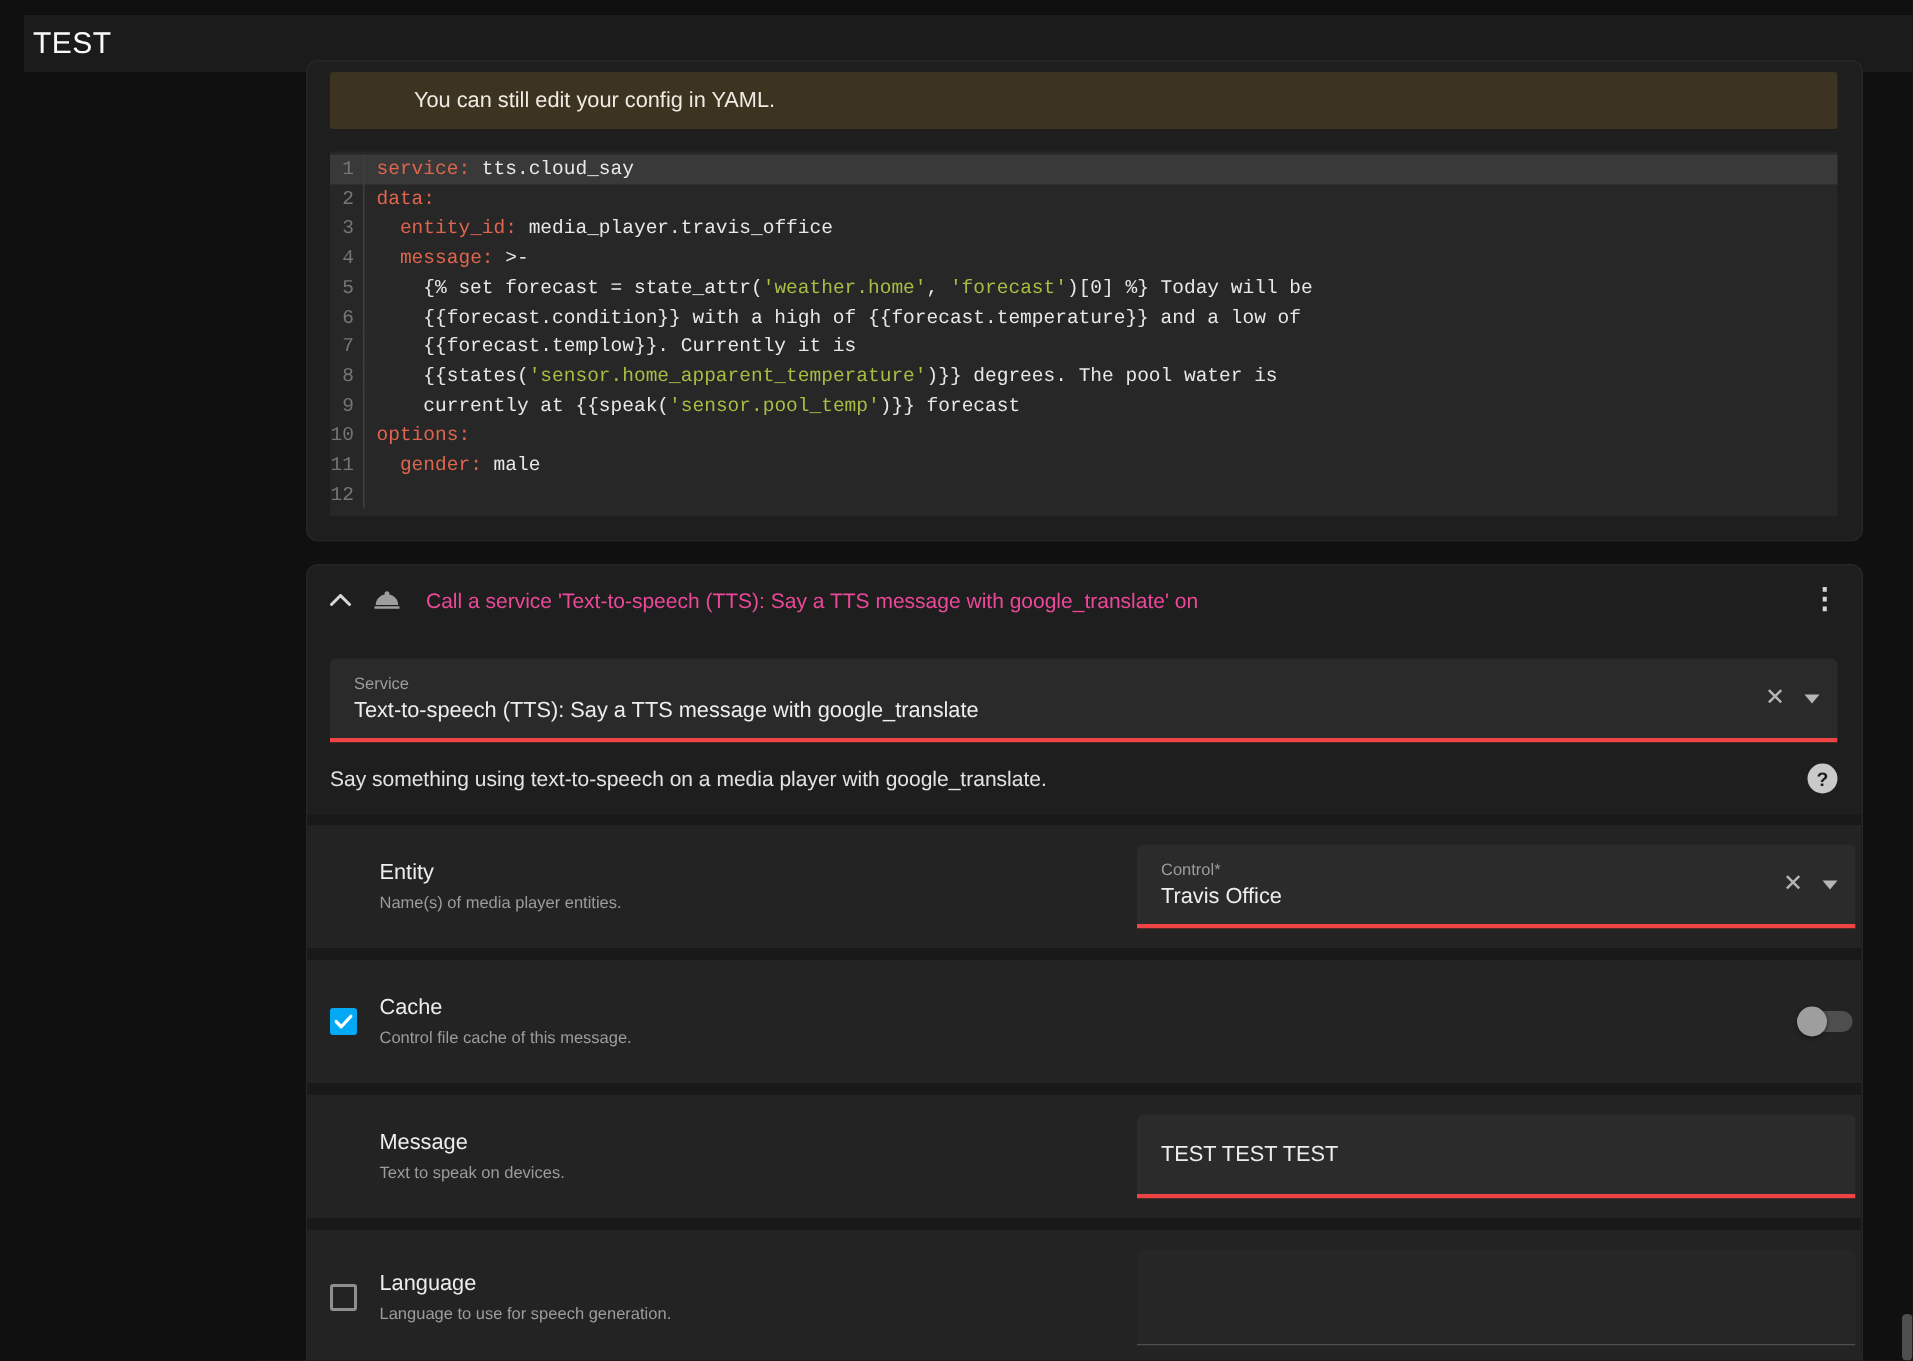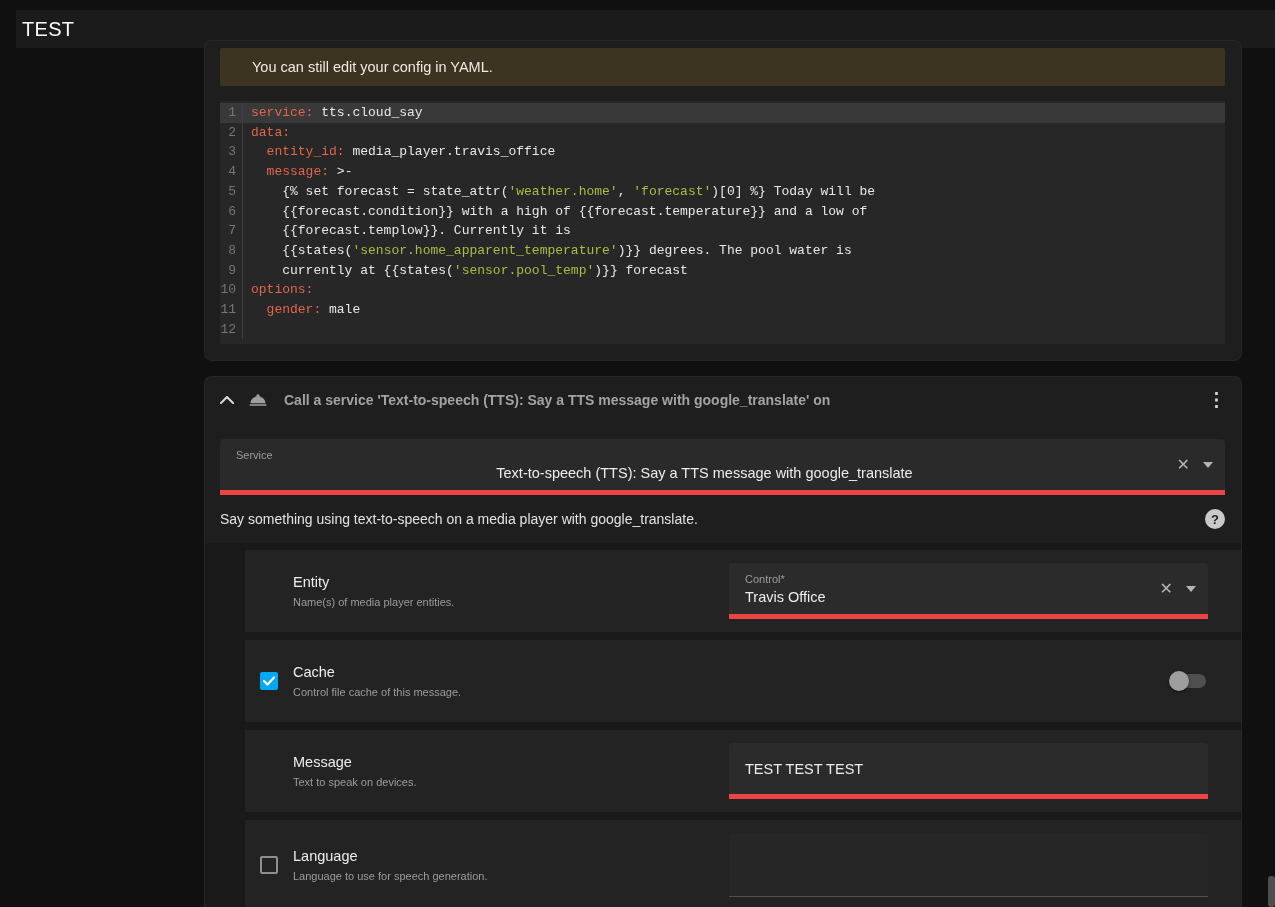--- a/index.html
+++ b/index.html
@@ -10,58 +10,58 @@
   
   .topbar { position:absolute; left:16px; top:0; width:1275px; height:38px; background:#1b1b1b; display:flex; align-items:center; padding-left:6px;margin-top:10px; }
   .topbar .title { color:#fafafa; font-size:20px; letter-spacing:.3px; }
 
   
   .content { position:absolute; left:204px; top:40px; width:1038px; }
   .card { background:#1e1e1e; border-radius:8px; border:1px solid rgba(255,255,255,0.04); }
   .card1 { padding:7px 16px 16px 15px; margin-bottom:15px; }
 
   
-  .banner { height:38px; background:#3d3321; border-radius:2px; display:flex; align-items:center; padding-left:32px; }
+  .banner { height:38px; background:#3d3321; border-radius:2px; display:flex; align-items:center; padding-left:56px; }
   .banner span { color:#efeae2; font-size:14.5px; }
 
   
   .editor { margin-top:15px; background:#272727; padding:2px 0 5px 0; font-family:"Liberation Mono","DejaVu Sans Mono",monospace; font-size:13px; line-height:19.7px; }
   .cl { display:flex; }
   .cl.active { background:#393939; }
   .ln { flex:none; width:23px; padding-right:6px; text-align:right; color:#757575; border-right:1px solid #3f3f3f; user-select:none; }
   .ct { white-space:pre; padding-left:8px; color:#e8e8e8;text-align:right; }
   .tok-k { color:#e0654d; }
   .tok-s { color:#a9bd44; }
   .tok-t { color:#e8e8e8; }
 
   
   .card2 { padding-bottom:0; min-height:560px; }
   .card-header { display:flex; align-items:center; height:46px; padding:0 18px 0 14px; }
   .chev-btn { width:16px; height:16px; display:flex; align-items:center; justify-content:center; margin-right:13px; cursor:pointer; }
   .dome-icon { width:20px; height:20px; margin-right:16px; }
-  .hdr-title { color:#a3a3a3; font-size:14px; font-weight:bold; }
+  .hdr-title { color:#ec4899; font-size:14px; font-weight:normal; }
   .dots { margin-left:auto; color:#d5d5d5; font-size:19px; font-weight:bold; width:16px; text-align:center; cursor:pointer; line-height:16px; }
 
   
-  .field { position:relative; background:#2b2b2b; border-radius:4px 4px 0 0; border-bottom:5px solid #ef4444; height:56px; padding:0 52px 0 16px; display:flex; flex-direction:column; justify-content:center; }
+  .field { position:relative; background:#2b2b2b; border-radius:4px 4px 0 0; border-bottom:3px solid #ef4444; height:56px; padding:0 52px 0 16px; display:flex; flex-direction:column; justify-content:center; }
   .service-field { margin:16px 16px 0 15px; background:#2a2a2a; }
   .f-label { font-size:11px; color:#9c9c9c; margin-bottom:4px; }
   .f-value { font-size:14.5px; color:#ededed; font-weight:500; }
-  .f-value.reg { font-weight:400;text-align:center; }
+  .f-value.reg { font-weight:400; }
   .f-icons { position:absolute; right:12px; top:50%; transform:translateY(-50%); display:flex; align-items:center; gap:13px; }
   .x-icon { color:#b5b5b5; font-size:16px; cursor:pointer; line-height:1; }
   .caret { width:0; height:0; border-left:5px solid transparent; border-right:5px solid transparent; border-top:6px solid #b5b5b5; cursor:pointer; }
 
   .svc-desc-row { display:flex; align-items:center; padding:14px 16px 14px 15px; }
   .svc-desc-row .desc-text { color:#e3e3e3; font-size:14px; }
   .help-icon { margin-left:auto; width:20px; height:20px; border-radius:50%; background:#c9c9c9; color:#1e1e1e; font-size:13px; font-weight:bold; display:flex; align-items:center; justify-content:center; cursor:pointer; }
 
   
   .rows { background:#191919; padding-top:7px; border-radius:0 0 8px 8px; }
-  .row { display:flex; align-items:center; background:#232323; min-height:82px; padding:0 33px 0 15px; margin-bottom:8px;margin-left:40px; }
+  .row { display:flex; align-items:center; background:#232323; min-height:82px; padding:0 4px 0 15px; margin-bottom:8px; }
   .row:last-child { margin-bottom:0; min-height:90px; }
   .cb-slot { flex:none; width:33px; }
   .checkbox { width:18px; height:18px; border-radius:2px; cursor:pointer; }
   .checkbox.checked { background:var(--accent); display:flex; align-items:center; justify-content:center; }
   .checkbox.unchecked { width:18px; height:18px; border:2px solid #8f8f8f; background:transparent; }
   .row-text { flex:1; padding-right:20px; }
   .row-name { color:#ededed; font-size:14.5px; font-weight:500; margin-bottom:6px; }
   .row-desc { color:#9c9c9c; font-size:11px; }
   .field-slot { flex:none; width:479px; }
   .field-slot .field.single { justify-content:center; }
@@ -114,21 +114,21 @@
         <div class="cl">
           <span class="ln">7</span>
           <span class="ct"><span class="tok-t">    {{forecast.templow}}. Currently it is</span></span>
         </div>
         <div class="cl">
           <span class="ln">8</span>
           <span class="ct"><span class="tok-t">    {{states(</span><span class="tok-s">'sensor.home_apparent_temperature'</span><span class="tok-t">)}} degrees. The pool water is</span></span>
         </div>
         <div class="cl">
           <span class="ln">9</span>
-          <span class="ct"><span class="tok-t">    currently at {{states(</span><span class="tok-s">'sensor.pool_temp'</span><span class="tok-t">)}} forecast</span></span>
+          <span class="ct"><span class="tok-t">    currently at {{speak(</span><span class="tok-s">'sensor.pool_temp'</span><span class="tok-t">)}} forecast</span></span>
         </div>
         <div class="cl">
           <span class="ln">10</span>
           <span class="ct"><span class="tok-k">options:</span></span>
         </div>
         <div class="cl">
           <span class="ln">11</span>
           <span class="ct"><span class="tok-t">  </span><span class="tok-k">gender:</span><span class="tok-t"> male</span></span>
         </div>
         <div class="cl">

